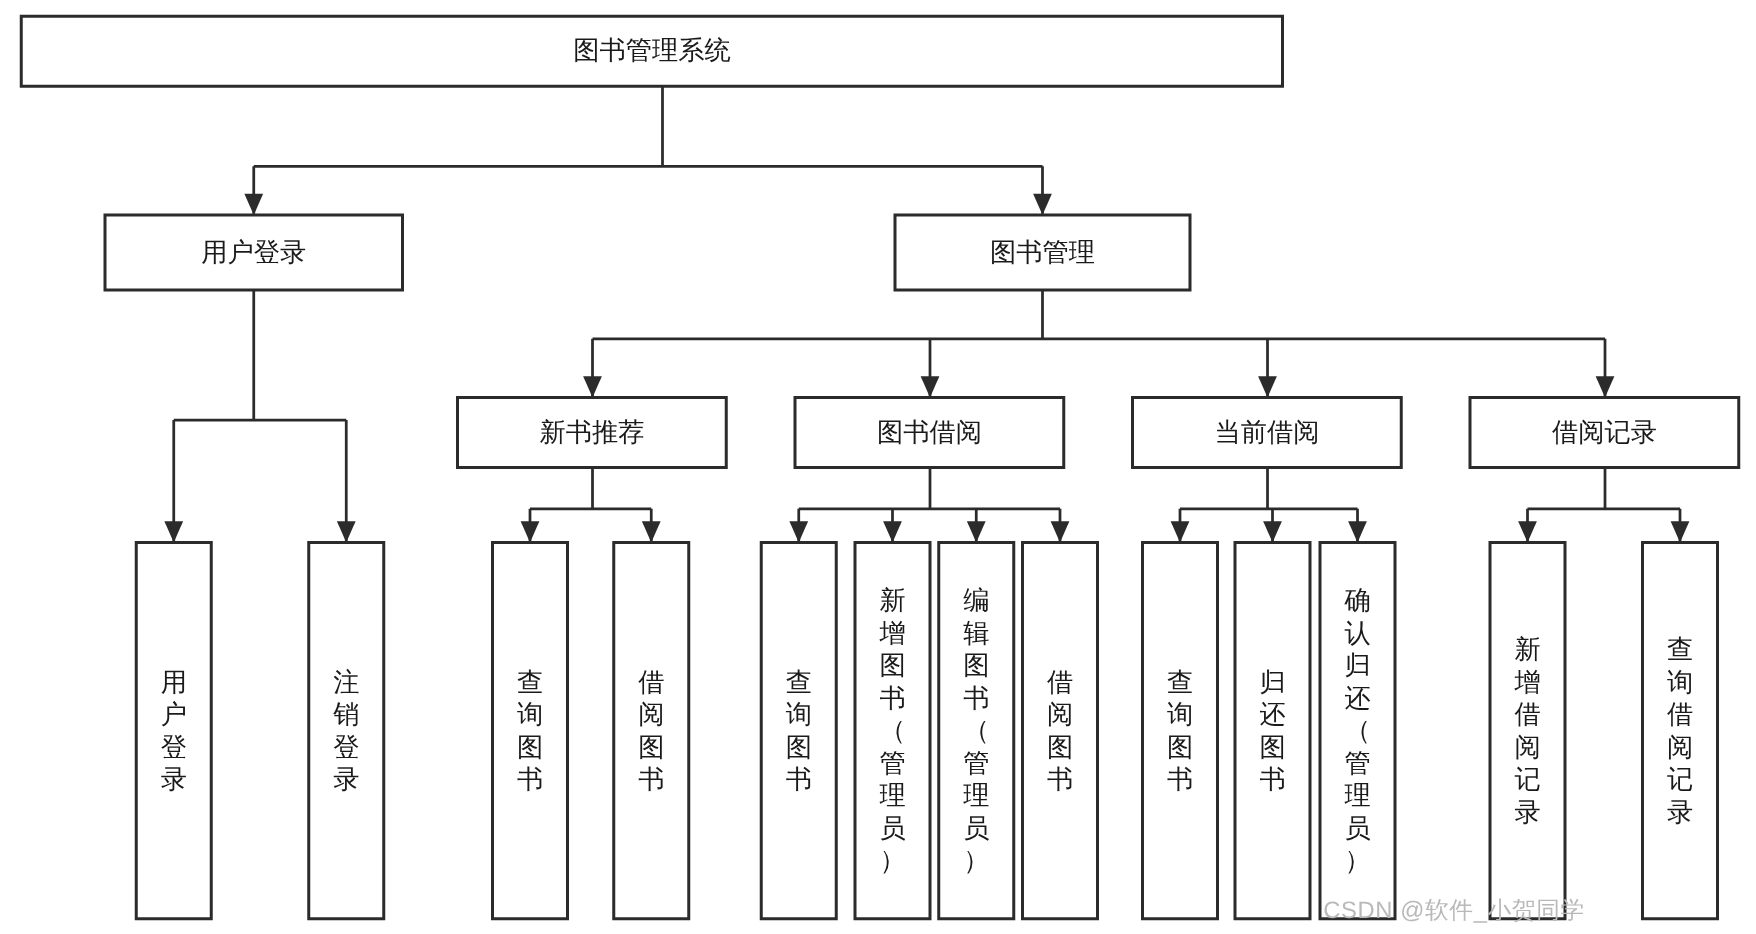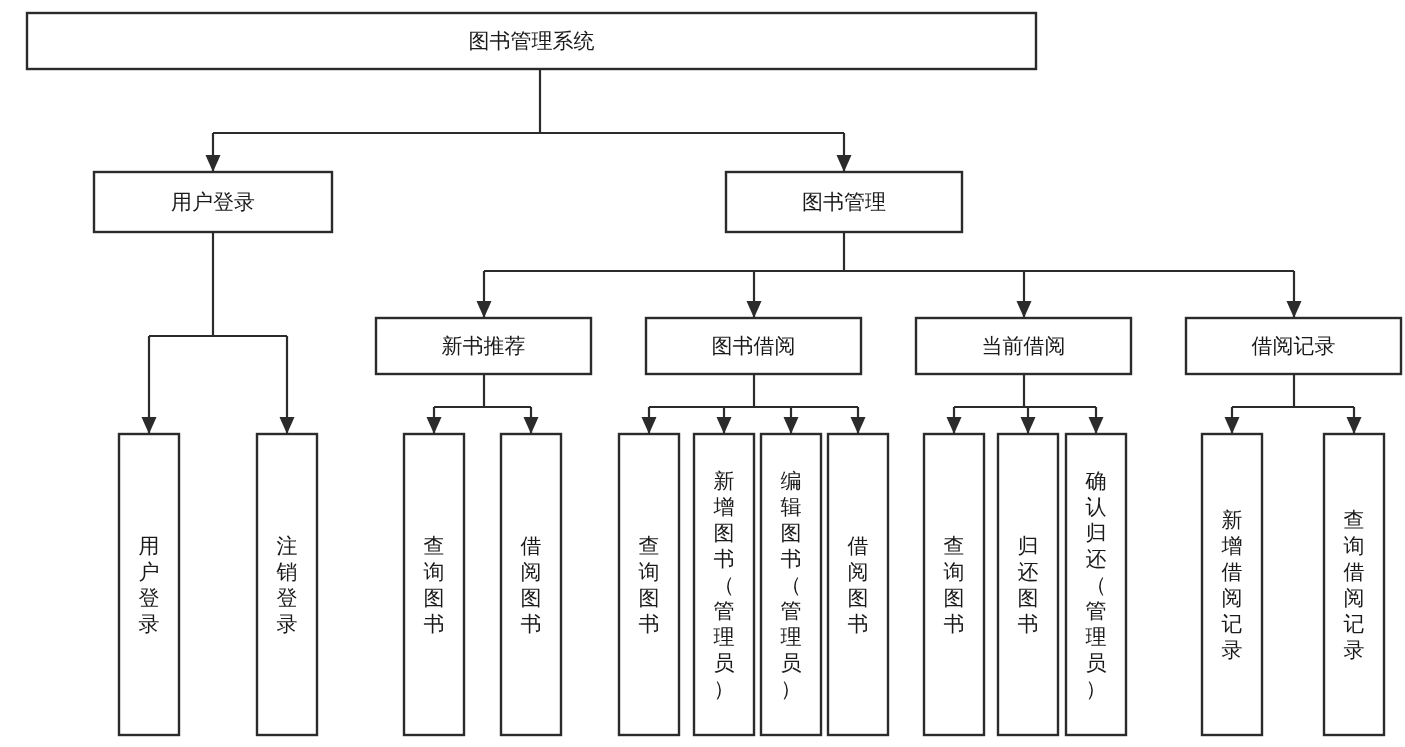--- a/index.html
+++ b/index.html
@@ -9,21 +9,21 @@
   }
   body {
     width: 1405px;
     height: 747px;
     font-family: "Liberation Sans", "DejaVu Sans", sans-serif;
     overflow: hidden;
     position: relative;
   }
   #diagram-root {
     position: absolute;
-    left: 14px;
+    left: 4px;
     top: 0;
     width: 1272px;
     height: 747px;
   }
   svg.tree-canvas {
     display: block;
     width: 1405px;
     height: 747px;
   }
   .node-box {
@@ -215,13 +215,14 @@
         <g>
           <rect x="1188" y="434" width="60" height="301" class="node-box"></rect>
           <text x="1218" class="node-label-v"><tspan x="1218" y="526.5">新</tspan><tspan x="1218" y="552.5">增</tspan><tspan x="1218" y="578.5">借</tspan><tspan x="1218" y="604.5">阅</tspan><tspan x="1218" y="630.5">记</tspan><tspan x="1218" y="656.5">录</tspan></text>
         </g>
         <g>
           <rect x="1310" y="434" width="60" height="301" class="node-box"></rect>
           <text x="1340" class="node-label-v"><tspan x="1340" y="526.5">查</tspan><tspan x="1340" y="552.5">询</tspan><tspan x="1340" y="578.5">借</tspan><tspan x="1340" y="604.5">阅</tspan><tspan x="1340" y="630.5">记</tspan><tspan x="1340" y="656.5">录</tspan></text>
         </g>
       </g>
   </svg>
+  <div class="watermark">CSDN @软件_小贺同学</div>
 </div>
 
 </body></html>

